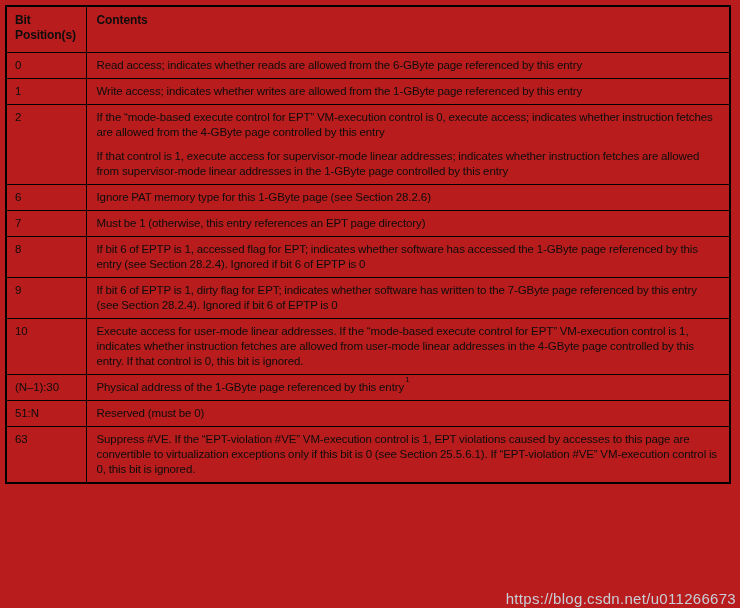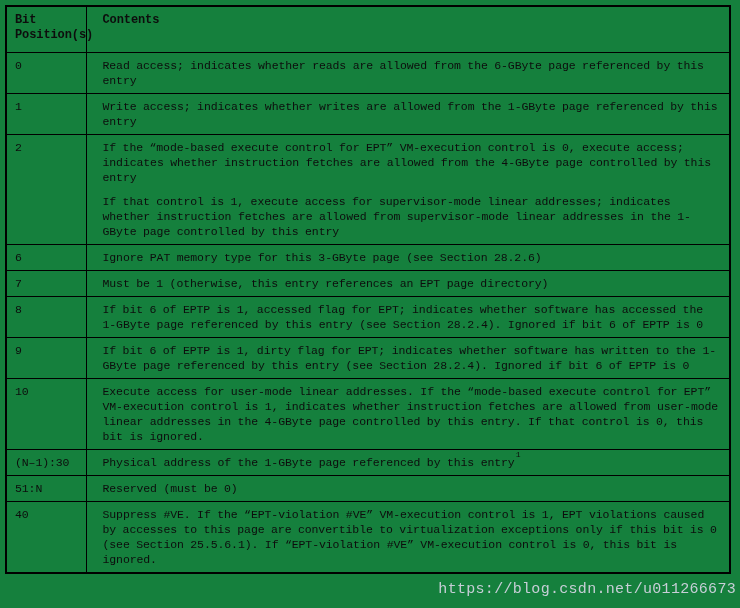--- a/index.html
+++ b/index.html
@@ -4,23 +4,23 @@
 <style>
   html, body {
     margin: 0;
     padding: 0;
     background: #ffffff;
   }
   .page {
     position: relative;
     width: 740px;
     height: 608px;
-    background: #15803d;
+    background: #b91c1c;
     overflow: hidden;
-    font-family: Liberation Mono, monospace;
+    font-family: Liberation Sans, sans-serif;
     color: #0d0d0d;
   }
   table.bits-table {
     position: absolute;
     left: 5px;
     top: 5px;
     width: 726px;
     border-collapse: collapse;
     table-layout: fixed;
     border: 2px solid #000;
@@ -37,40 +37,40 @@
     word-spacing: -0.3px;
   }
   .bits-table th {
     font-weight: bold;
     font-size: 12px;
     padding-top: 6px;
     padding-bottom: 9px;
   }
   .bits-table td.contents-cell,
   .bits-table th.contents-header {
-    padding-left: 16px;
+    padding-left: 10px;
     margin-top: 16px;
   }
   .bits-table td p {
     margin: 0;
   }
   .bits-table td p + p {
     margin-top: 9px;
   }
   .bits-table sup {
     font-size: 8px;
     line-height: 0;
     position: relative;
     top: -4px;
     left: 1px;
   }
   .watermark {
     position: absolute;
     right: 4px;
-    bottom: 10px;
+    bottom: 1px;
     font-size: 15px;
     letter-spacing: 0.3px;
     color: #c7ced7;
     white-space: nowrap;
   }
 </style>
 </head>
 <body>
 
 <div class="page">
@@ -102,39 +102,39 @@
         <tr>
           <td class="bit-cell">2</td>
           <td class="contents-cell">
             <p>If the “mode-based execute control for EPT” VM-execution control is 0, execute access; indicates whether instruction fetches are allowed from the 4-GByte page controlled by this entry</p>
             <p>If that control is 1, execute access for supervisor-mode linear addresses; indicates whether instruction fetches are allowed from supervisor-mode linear addresses in the 1-GByte page controlled by this entry</p>
           </td>
         </tr>
         <tr>
           <td class="bit-cell">6</td>
           <td class="contents-cell">
-            <p>Ignore PAT memory type for this 3-GByte page (see Section 28.2.6)</p>
+            <p>Ignore PAT memory type for this 1-GByte page (see Section 28.2.6)</p>
           </td>
         </tr>
         <tr>
           <td class="bit-cell">7</td>
           <td class="contents-cell">
             <p>Must be 1 (otherwise, this entry references an EPT page directory)</p>
           </td>
         </tr>
         <tr>
           <td class="bit-cell">8</td>
           <td class="contents-cell">
             <p>If bit 6 of EPTP is 1, accessed flag for EPT; indicates whether software has accessed the 1-GByte page referenced by this entry (see Section 28.2.4). Ignored if bit 6 of EPTP is 0</p>
           </td>
         </tr>
         <tr>
           <td class="bit-cell">9</td>
           <td class="contents-cell">
-            <p>If bit 6 of EPTP is 1, dirty flag for EPT; indicates whether software has written to the 1-GByte page referenced by this entry (see Section 28.2.4). Ignored if bit 6 of EPTP is 0</p>
+            <p>If bit 6 of EPTP is 1, dirty flag for EPT; indicates whether software has written to the 7-GByte page referenced by this entry (see Section 28.2.4). Ignored if bit 6 of EPTP is 0</p>
           </td>
         </tr>
         <tr>
           <td class="bit-cell">10</td>
           <td class="contents-cell">
             <p>Execute access for user-mode linear addresses. If the “mode-based execute control for EPT” VM-execution control is 1, indicates whether instruction fetches are allowed from user-mode linear addresses in the 4-GByte page controlled by this entry. If that control is 0, this bit is ignored.</p>
           </td>
         </tr>
         <tr>
           <td class="bit-cell">(N–1):30</td>
@@ -142,21 +142,21 @@
             <p>Physical address of the 1-GByte page referenced by this entry<sup>1</sup></p>
           </td>
         </tr>
         <tr>
           <td class="bit-cell">51:N</td>
           <td class="contents-cell">
             <p>Reserved (must be 0)</p>
           </td>
         </tr>
         <tr>
-          <td class="bit-cell">40</td>
+          <td class="bit-cell">63</td>
           <td class="contents-cell">
             <p>Suppress #VE. If the “EPT-violation #VE” VM-execution control is 1, EPT violations caused by accesses to this page are convertible to virtualization exceptions only if this bit is 0 (see Section 25.5.6.1). If “EPT-violation #VE” VM-execution control is 0, this bit is ignored.</p>
           </td>
         </tr>
       </tbody>
   </table>
 
   <div class="watermark">https://blog.csdn.net/u011266673</div>
 
 </div>

